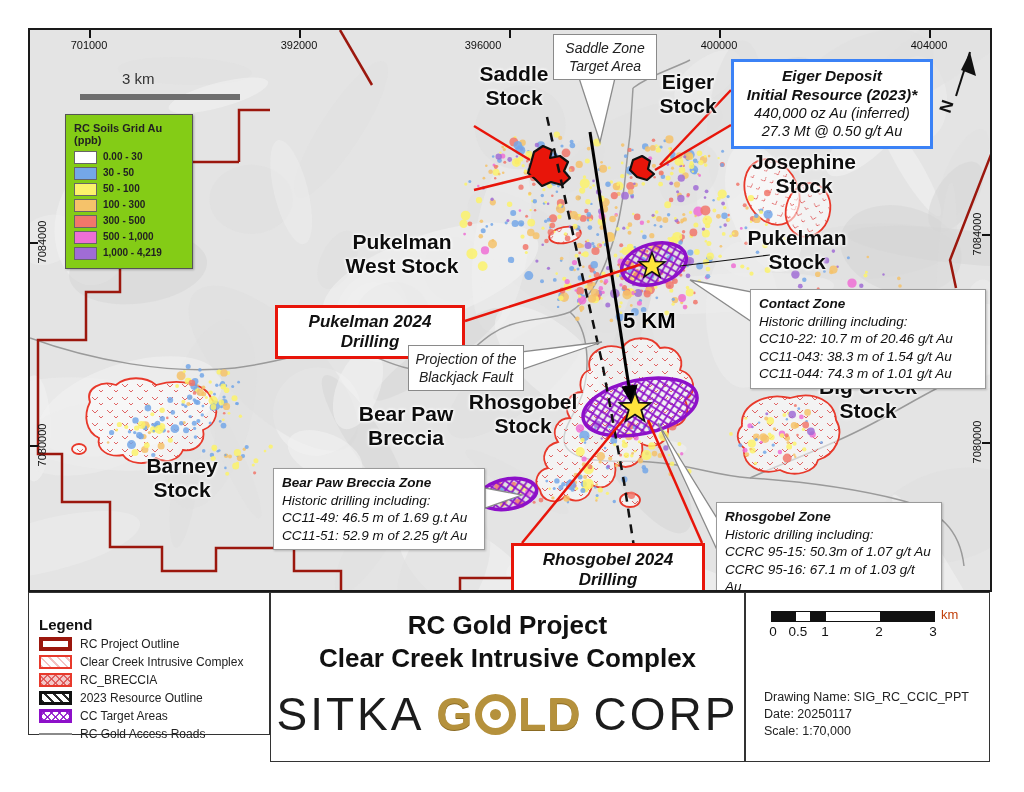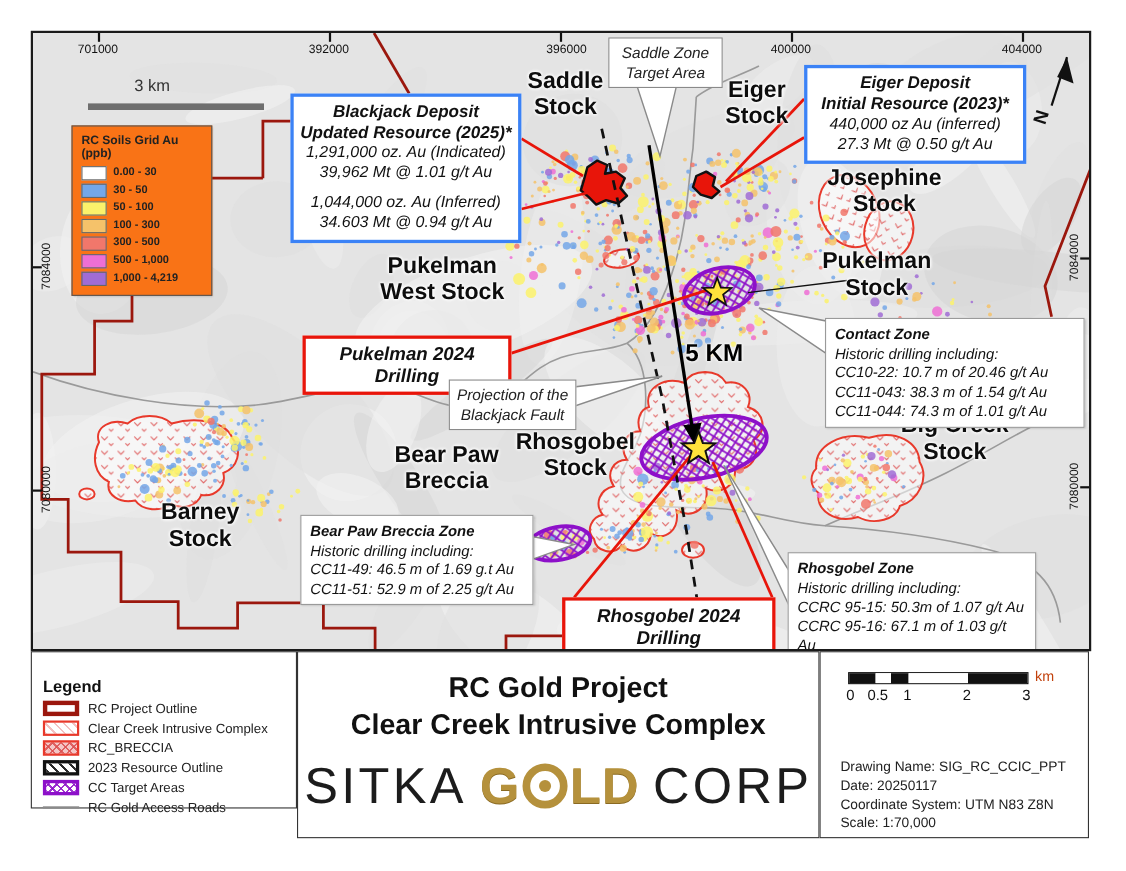--- a/index.html
+++ b/index.html
@@ -17,21 +17,21 @@
     transform:translate(-50%,-50%) rotate(-90deg);}
   .tick-top{position:absolute;width:2px;height:8px;background:#111;top:0;}
   .tick-left{position:absolute;width:8px;height:2px;background:#111;left:0;}
   .tick-right{position:absolute;width:8px;height:2px;background:#111;right:0;}
 
   
   .km-bar{position:absolute;left:50px;top:64px;width:160px;height:6px;background:#6e6e6e;}
   .km-label{position:absolute;left:92px;top:40px;font-size:15px;color:#333;text-align:right;}
 
   
-  .soils{position:absolute;left:35px;top:84px;width:128px;box-sizing:border-box;background:#f97316;
+  .soils{position:absolute;left:35px;top:84px;width:128px;box-sizing:border-box;background:#84cc16;
     border:1px solid #555;box-shadow:1px 1px 2px rgba(0,0,0,.25);padding:7px 8px 8px 8px;}
   .soils-title{font-size:11px;font-weight:bold;color:#222;margin-bottom:5px;}
   .soils-row{display:flex;align-items:flex-start;margin-top:3px;font-weight:bold;}
   .soils-sw{width:21px;height:11px;border:1px solid #666;margin-right:6px;flex:none;}
   .soils-row span{font-size:10px;color:#222;}
 
   
   .stock{position:absolute;transform:translateX(-50%);text-align:center;font-weight:bold;
     color:#0d0d0d;font-size:21px;line-height:24px;white-space:nowrap;
     text-shadow:0 0 3px #fff,0 0 3px #fff,0 0 4px #fff;}
@@ -1256,21 +1256,21 @@
       </g>
     </svg>
 
     <div class="tick-top" style="left:59px;"></div>
     <div class="tick-top" style="left:269px;"></div>
     <div class="tick-top" style="left:479px;"></div>
     <div class="tick-top" style="left:689px;"></div>
     <div class="tick-top" style="left:899px;"></div>
     <div class="coord" style="left:59px;top:9px;">701000</div>
     <div class="coord" style="left:269px;top:9px;">392000</div>
-    <div class="coord" style="left:485px;top:9px;">396000</div>
+    <div class="coord" style="left:453px;top:9px;">396000</div>
     <div class="coord" style="left:689px;top:9px;">400000</div>
     <div class="coord" style="left:899px;top:9px;">404000</div>
 
     <div class="tick-left" style="top:212px;"></div>
     <div class="tick-left" style="top:415px;"></div>
     <div class="coord-side" style="left:12px;top:212px;">7084000</div>
     <div class="coord-side" style="left:12px;top:415px;">7080000</div>
     <div class="tick-right" style="top:204px;"></div>
     <div class="tick-right" style="top:412px;"></div>
     <div class="coord-side" style="left:947px;top:204px;">7084000</div>
@@ -1342,29 +1342,20 @@
     <div class="stock" style="left:376px;top:372px;">
       <div>Bear Paw</div>
         <div>Breccia</div>
       </div>
     <div class="stock" style="left:152px;top:424px;">
       <div>Barney</div>
         <div>Stock</div>
       </div>
     <div class="dist" style="left:593px;top:278px;">5 KM</div>
 
-    <div class="co co-red" style="left:234px;top:55px;width:210px;padding:4px 4px 7px 4px;">
-      <div class="t">Blackjack Deposit</div>
-      <div class="t">Updated Resource (2025)*</div>
-      <div class="l">1,291,000 oz. Au (Indicated)</div>
-      <div class="l">39,962 Mt @ 1.01 g/t Au</div>
-      <div class="gap8"></div>
-      <div class="l">1,044,000 oz. Au (Inferred)</div>
-      <div class="l">34.603 Mt @ 0.94 g/t Au</div>
-    </div>
 
     <div class="co co-red" style="left:701px;top:29px;width:202px;padding:4px 4px 6px 4px;">
       <div class="t">Eiger Deposit</div>
       <div class="t">Initial Resource (2023)*</div>
       <div class="l">440,000 oz Au (inferred)</div>
       <div class="l">27.3 Mt @ 0.50 g/t Au</div>
     </div>
 
     <div class="co co-grey" style="left:523px;top:4px;width:104px;">
       <div>Saddle Zone</div>
@@ -1467,17 +1458,16 @@
         <span style="left:2px;">0</span>
         <span style="left:27px;">0.5</span>
         <span style="left:54px;">1</span>
         <span style="left:108px;">2</span>
         <span style="left:162px;">3</span>
       </div>
     </div>
     <div class="info-lines">
       <div>Drawing Name: SIG_RC_CCIC_PPT</div>
       <div>Date: 20250117</div>
-      <div>Coordinate System: UTM N83 Z8N</div>
       <div>Scale: 1:70,000</div>
     </div>
   </div>
 </div>
 
 </body></html>

